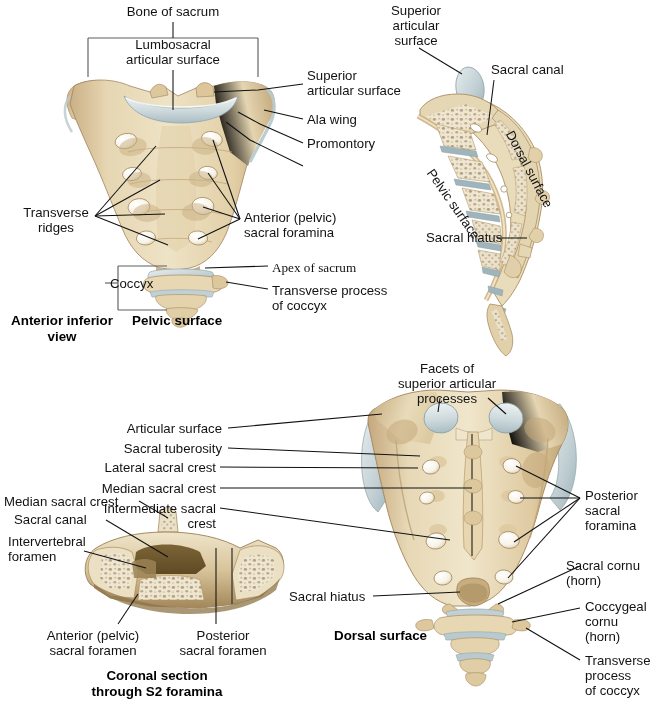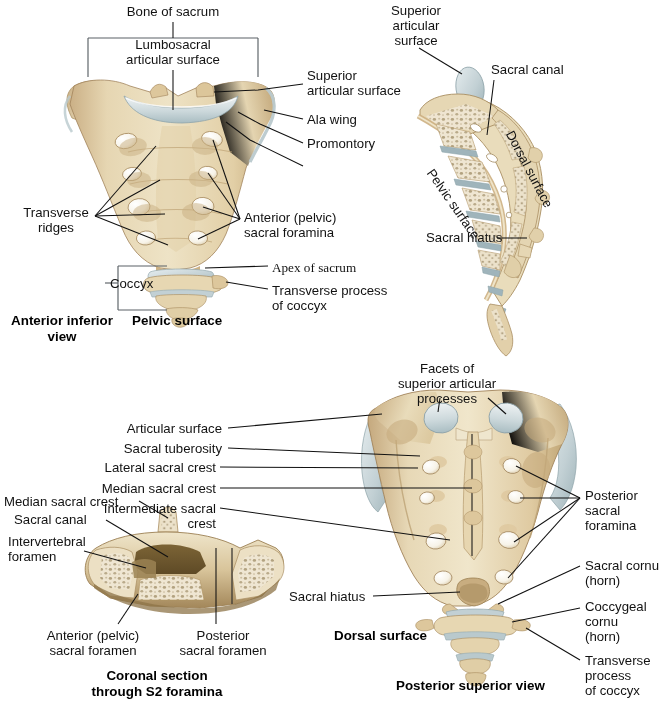--- a/index.html
+++ b/index.html
@@ -466,25 +466,24 @@
 processes</div>
 <div class="lbl r" style="left:96px;top:421px;width:126px;">Articular surface</div>
 <div class="lbl r" style="left:82px;top:460px;width:134px;">Lateral sacral crest</div>
 <div class="lbl r" style="left:96px;top:441px;width:126px;">Sacral tuberosity</div>
 <div class="lbl r" style="left:82px;top:481px;width:134px;">Median sacral crest</div>
 <div class="lbl r" style="left:74px;top:501px;width:142px;">Intermediate sacral
 crest</div>
 <div class="lbl" style="left:585px;top:488px;">Posterior
 sacral
 foramina</div>
-<div class="lbl" style="left:585px;top:558px;">Sacral cornu
+<div class="lbl" style="left:566px;top:558px;">Sacral cornu
 (horn)</div>
 <div class="lbl" style="left:585px;top:599px;">Coccygeal
 cornu
 (horn)</div>
 <div class="lbl" style="left:585px;top:653px;">Transverse
 process
 of coccyx</div>
 <div class="lbl" style="left:289px;top:589px;">Sacral hiatus</div>
 <div class="cap" style="left:334px;top:628px;">Dorsal surface</div>
-<div class="cap" style="left:396px;top:678px;">Posterior superior view</div>
 
 </div>
 
 </body></html>

